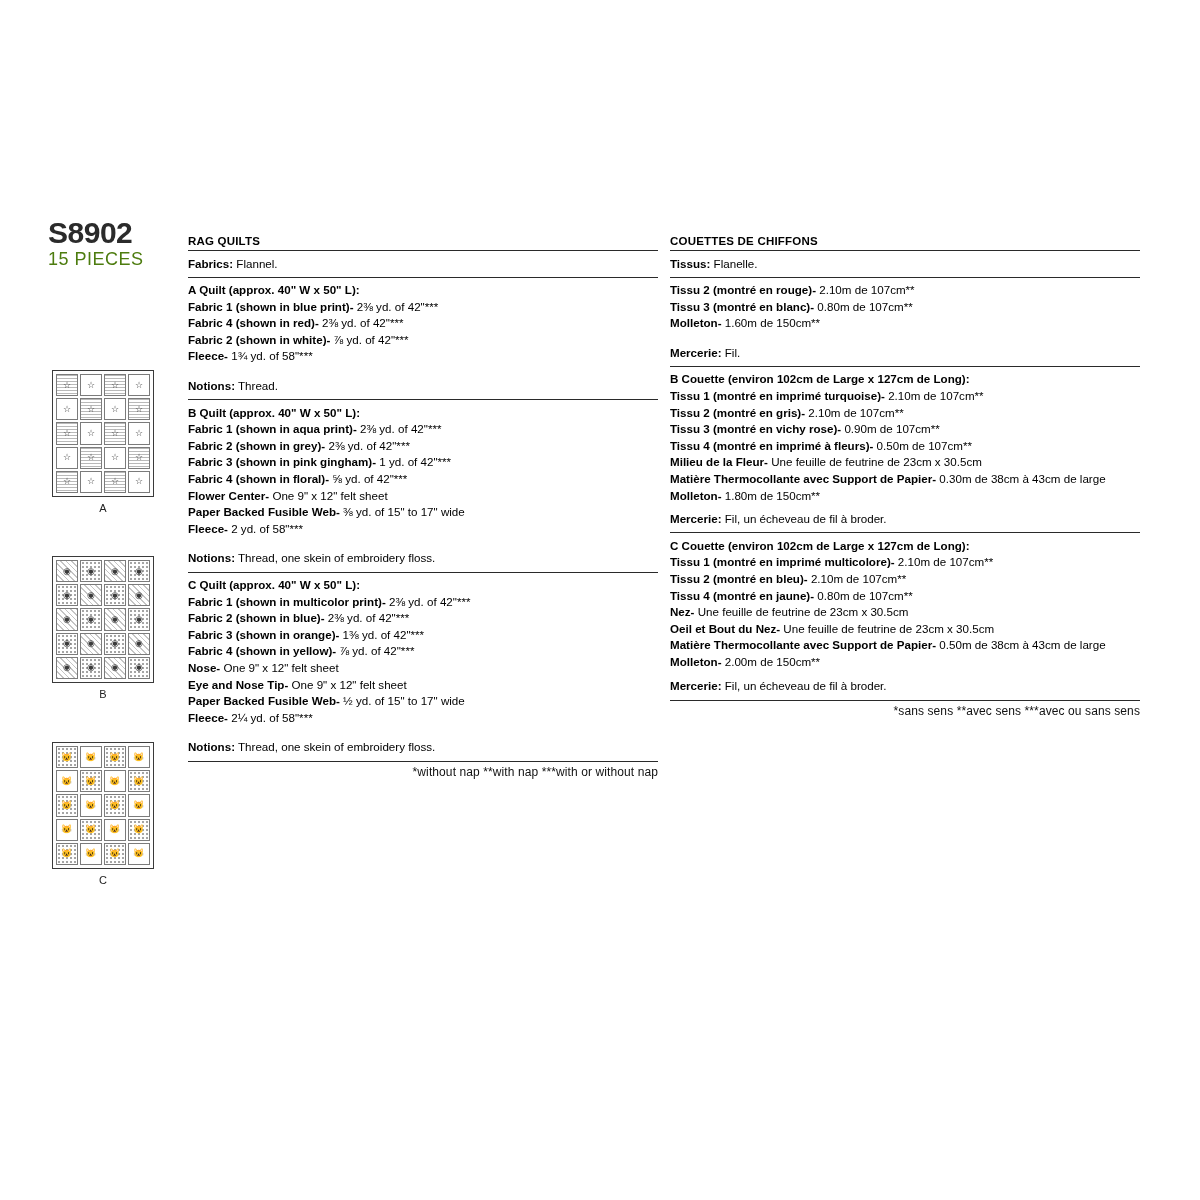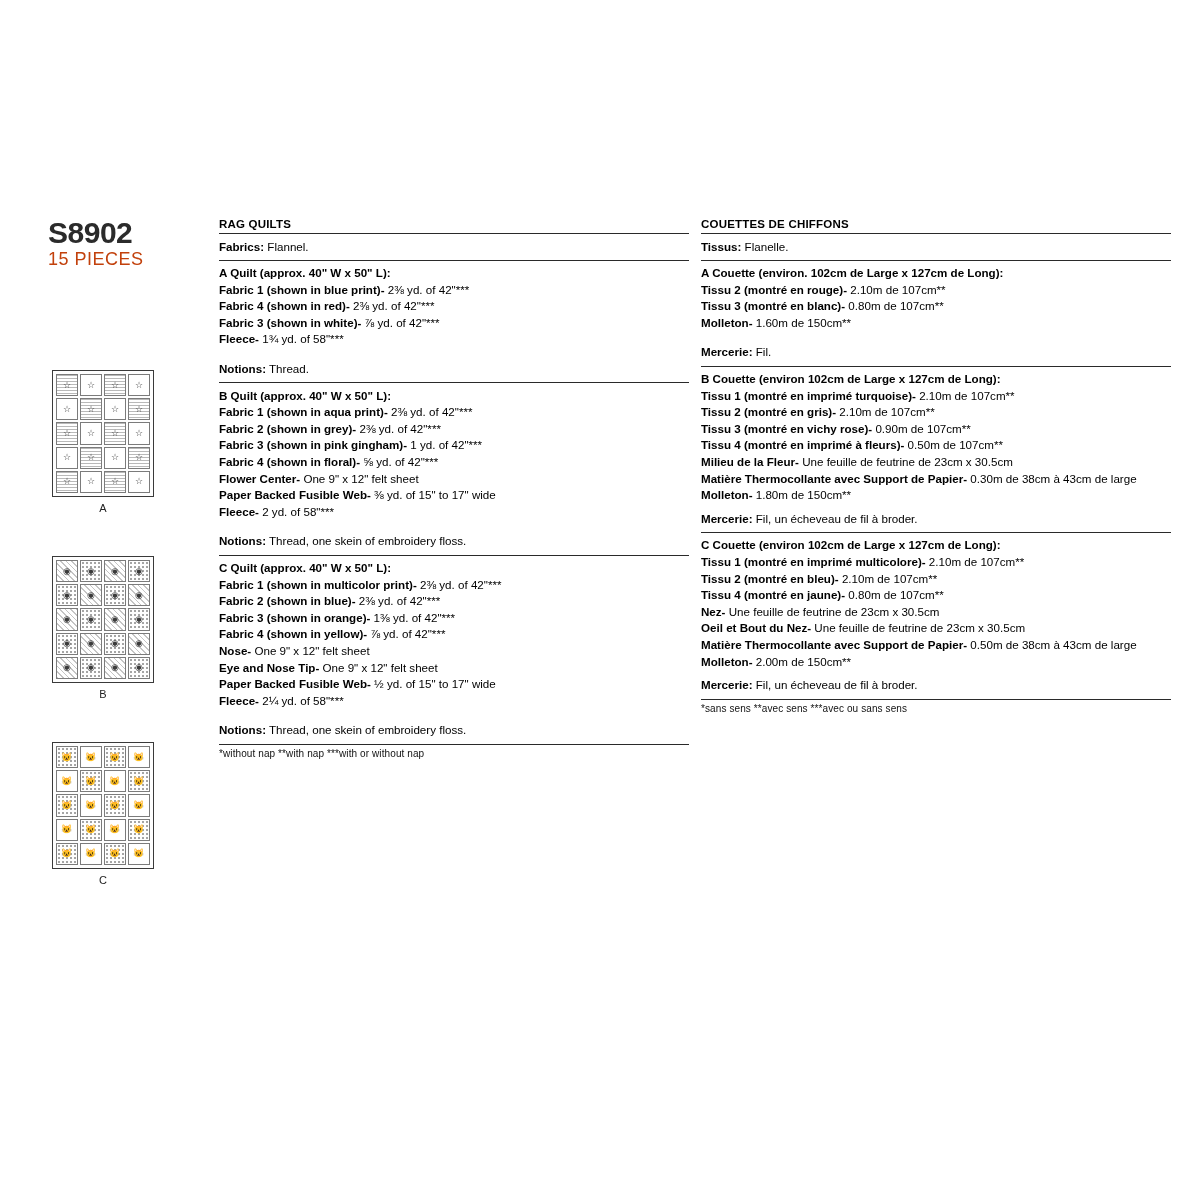--- a/index.html
+++ b/index.html
@@ -33,21 +33,21 @@
   #pattern-code {
     font-size: 30px;
     font-weight: bold;
     letter-spacing: -0.5px;
     line-height: 30px;
     color: #2b2b2b;
   }
   #piece-count {
     font-size: 18px;
     line-height: 22px;
-    color: #c2410c;
+    color: #4d7c0f;
     letter-spacing: 0.5px;
   }
   
   .thumb-wrap {
     position: absolute;
     width: 110px;
     text-align: center;
   }
   .thumb {
     width: 100px;
@@ -90,23 +90,22 @@
       radial-gradient(#9e9e9e 0.7px, transparent 0.8px) 0 0/4px 4px;
   }
   .thumb-label {
     font-size: 11px;
     margin-top: 5px;
     color: #222;
   }
   
   .col {
     position: absolute;
-    top: 0;
+    top: 17px;
     width: 470px;
-    margin-left: 31px;
   }
   #col-en { left: 140px; }
   #col-fr { left: 622px; }
   .col-head {
     font-size: 11.5px;
     font-weight: bold;
     letter-spacing: 0.2px;
     padding-bottom: 3px;
   }
   .rule {
@@ -117,24 +116,25 @@
   .line {
     font-size: 11.6px;
     line-height: 15.6px;
     padding: 0.5px 0;
     white-space: normal;
   }
   .line b { font-weight: bold; }
   .gap { height: 13px; }
   .gap-sm { height: 7px; }
   .footnote {
-    font-size: 10px;
+    font-size: 12px;
     letter-spacing: 0.1px;
     padding-top: 3px;
     color: #111;
+    text-align: right;
   }
   .seg-rule {
     border-top: 1px solid #2a2a2a;
     margin: 5px 0 4px 0;
   }
   .bottom-rule {
     border-top: 1px solid #2a2a2a;
     margin-top: 6px;
   }
 </style>
@@ -240,21 +240,21 @@
       <div class="line">
         <b>Fabrics:</b><span> Flannel.</span>
       </div>
       <div class="seg-rule"></div>
 
       <div class="line">
         <b>A Quilt (approx. 40" W x 50" L):</b>
       </div>
       <div class="line"><b>Fabric 1 (shown in blue print)-</b><span> 2⅜ yd. of 42"***</span></div>
       <div class="line"><b>Fabric 4 (shown in red)-</b><span> 2⅜ yd. of 42"***</span></div>
-      <div class="line"><b>Fabric 3 (shown in white)-</b><span> ⅞ yd. of 42"***</span></div>
+      <div class="line"><b>Fabric 2 (shown in white)-</b><span> ⅞ yd. of 42"***</span></div>
       <div class="line"><b>Fleece-</b><span> 1¾ yd. of 58"***</span></div>
       <div class="gap"></div>
       <div class="line"><b>Notions:</b><span> Thread.</span></div>
       <div class="seg-rule"></div>
 
       <div class="line">
         <b>B Quilt (approx. 40" W x 50" L):</b>
       </div>
       <div class="line"><b>Fabric 1 (shown in aqua print)-</b><span> 2⅜ yd. of 42"***</span></div>
       <div class="line"><b>Fabric 2 (shown in grey)-</b><span> 2⅜ yd. of 42"***</span></div>
@@ -287,23 +287,20 @@
 
     <div class="col" id="col-fr">
       <div class="col-head">COUETTES DE CHIFFONS</div>
       <div class="rule"></div>
 
       <div class="line">
         <b>Tissus:</b><span> Flanelle.</span>
       </div>
       <div class="seg-rule"></div>
 
-      <div class="line">
-        <b>A Couette (environ. 102cm de Large x 127cm de Long):</b>
-      </div>
       <div class="line"><b>Tissu 2 (montré en rouge)-</b><span> 2.10m de 107cm**</span></div>
       <div class="line"><b>Tissu 3 (montré en blanc)-</b><span> 0.80m de 107cm**</span></div>
       <div class="line"><b>Molleton-</b><span> 1.60m de 150cm**</span></div>
       <div class="gap"></div>
       <div class="line"><b>Mercerie:</b><span> Fil.</span></div>
       <div class="seg-rule"></div>
 
       <div class="line">
         <b>B Couette (environ 102cm de Large x 127cm de Long):</b>
       </div>

